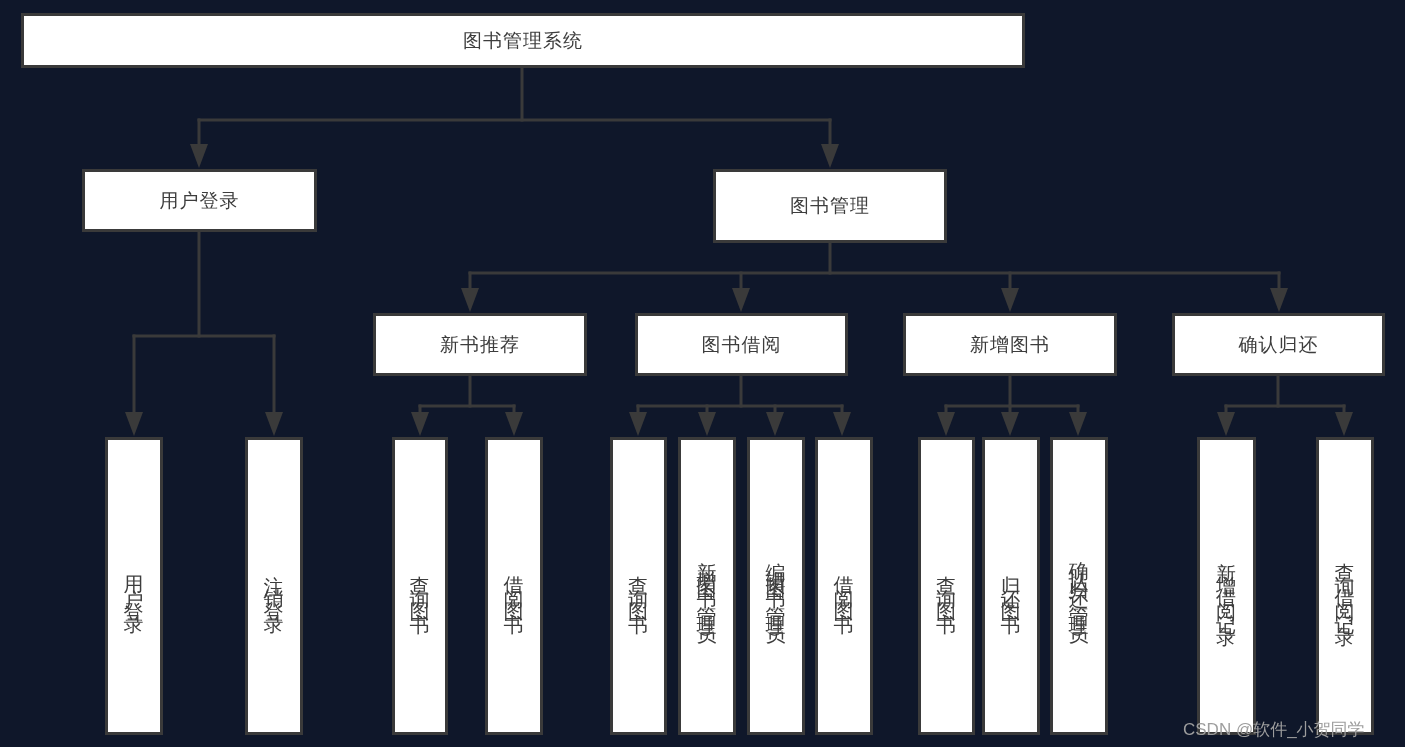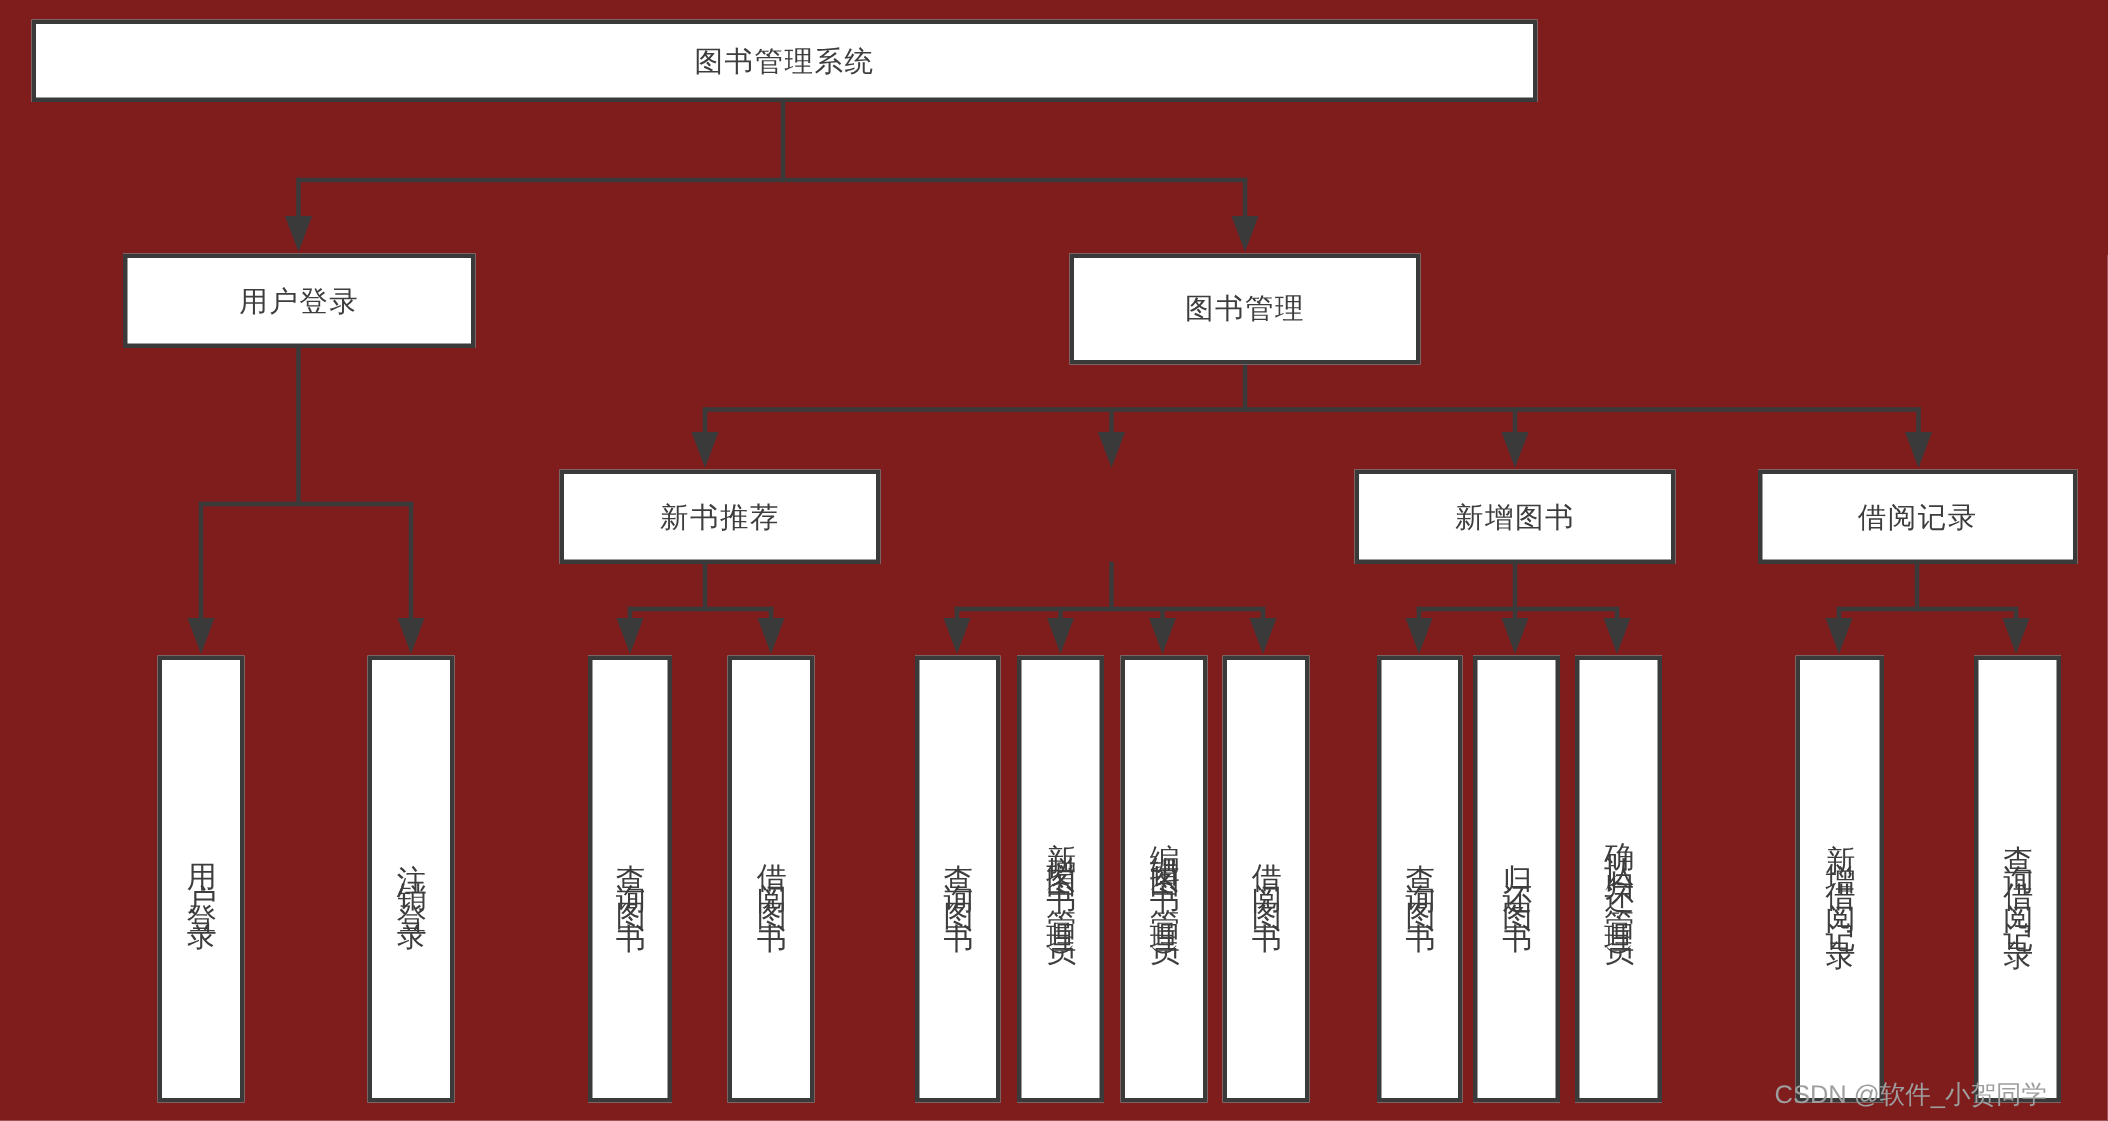--- a/index.html
+++ b/index.html
@@ -4,21 +4,21 @@
 <style>
   html, body { margin: 0; padding: 0; }
   body {
     background: #ffffff;
     font-family: "Liberation Sans", sans-serif;
   }
   #canvas {
     position: relative;
     width: 1405px;
     height: 747px;
-    background: #7f1d1d;
+    background: #0f172a;
     overflow: hidden;
   }
   #connectors {
     position: absolute;
     left: 0; top: 0;
     width: 1405px;
     height: 747px;
   }
   .hnode {
     position: absolute;
@@ -134,25 +134,28 @@
   <div class="hnode" style="left:82px;top:169px;width:235px;height:63px">
     <span class="hlabel">用户登录</span>
   </div>
   <div class="hnode" style="left:713px;top:169px;width:234px;height:74px">
     <span class="hlabel">图书管理</span>
   </div>
 
   <div class="hnode" style="left:373px;top:313px;width:214px;height:63px">
     <span class="hlabel">新书推荐</span>
   </div>
+  <div class="hnode" style="left:635px;top:313px;width:213px;height:63px">
+    <span class="hlabel">图书借阅</span>
+  </div>
   <div class="hnode" style="left:903px;top:313px;width:214px;height:63px">
     <span class="hlabel">新增图书</span>
   </div>
   <div class="hnode" style="left:1172px;top:313px;width:213px;height:63px">
-    <span class="hlabel">借阅记录</span>
+    <span class="hlabel">确认归还</span>
   </div>
 
   <div class="vnode" style="left:105px;top:437px;width:58px;height:298px">
     <span class="vlabel">用户登录</span>
   </div>
   <div class="vnode" style="left:245px;top:437px;width:58px;height:298px">
     <span class="vlabel">注销登录</span>
   </div>
   <div class="vnode" style="left:392px;top:437px;width:56px;height:298px">
     <span class="vlabel">查询图书</span>

